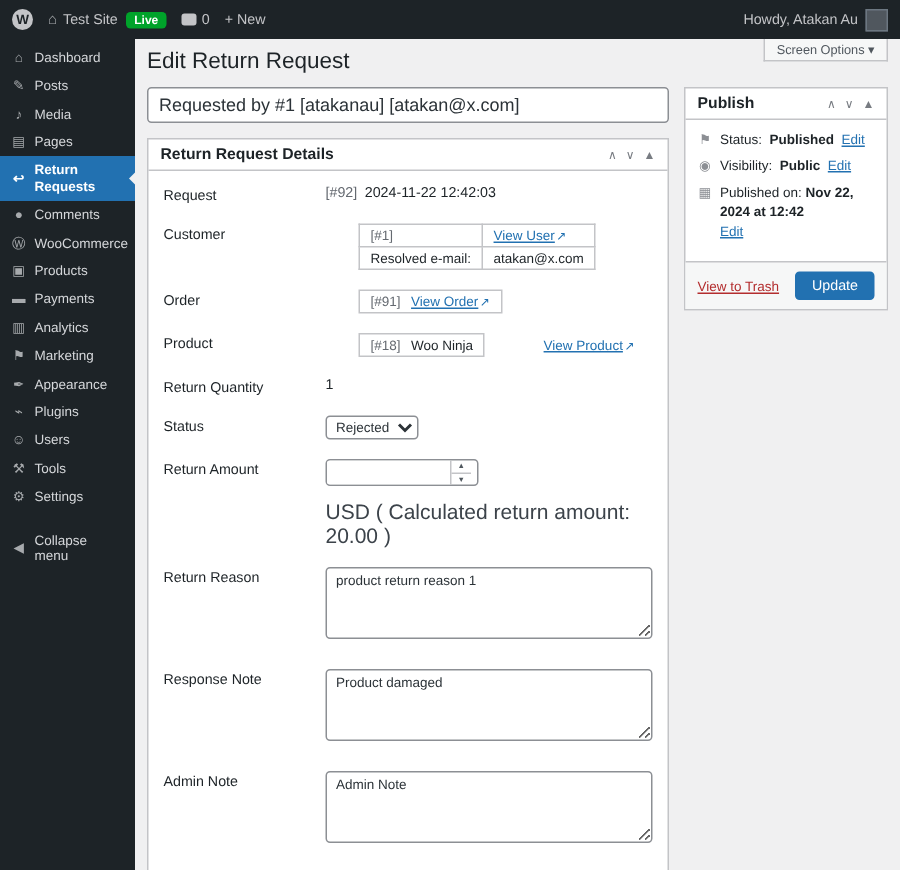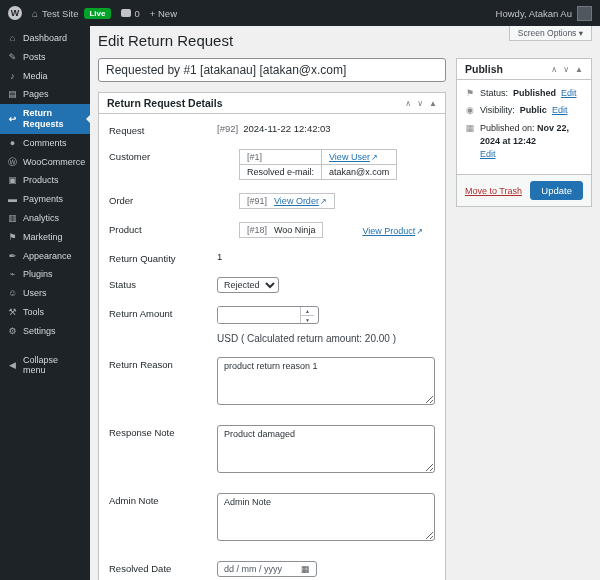--- a/index.html
+++ b/index.html
@@ -98,21 +98,21 @@
   .amount-input {
     border:none; outline:none; width:82px; font-size:9px; padding:0 4px;
     font-family:"Liberation Sans", sans-serif;
   }
   .spinner { display:flex; flex-direction:column; border-left:1px solid #c3c4c7; width:14px; }
   .spinner span {
     flex:1; font-size:5px; line-height:8px; text-align:center;
     color:#50575e; cursor:pointer; user-select:none;
   }
   .spinner span:first-child { border-bottom:1px solid #c3c4c7; }
-  .amount-suffix { font-size:10px; color:#3c434a; padding-top:4px; }
+  .amount-suffix { font-size:14px; color:#3c434a; padding-top:4px; }
   textarea.note-area {
     width:218px; height:48px; border:1px solid #8c8f94; border-radius:3px;
     font-size:9px; font-family:"Liberation Sans", sans-serif; padding:3px 6px;
     resize:vertical; color:#2c3338;
   }
   .date-box {
     display:inline-flex; gap:19px; align-items:center;
     border:1px solid #8c8f94; border-radius:3px; padding:2px 6px;
     font-size:9px; color:#50575e; background:#fff; cursor:pointer;
   }
@@ -396,19 +396,19 @@
           <div class="pub-row pub-pubrow">
             <span class="pub-ico">▦</span>
             <span style="flex:1;">
               <span>Published on:</span>
               <span class="pub-strong">Nov 22, 2024 at 12:42</span><br>
               <a class="pub-edit">Edit</a>
             </span>
           </div>
         </div>
         <div class="publish-footer">
-          <a class="trash-link">Move to Trash</a>
+          <a class="trash-link">View to Trash</a>
           <button class="update-btn">Update</button>
         </div>
       </div>
     </div>
   </div>
 </div>
 
 </body></html>

